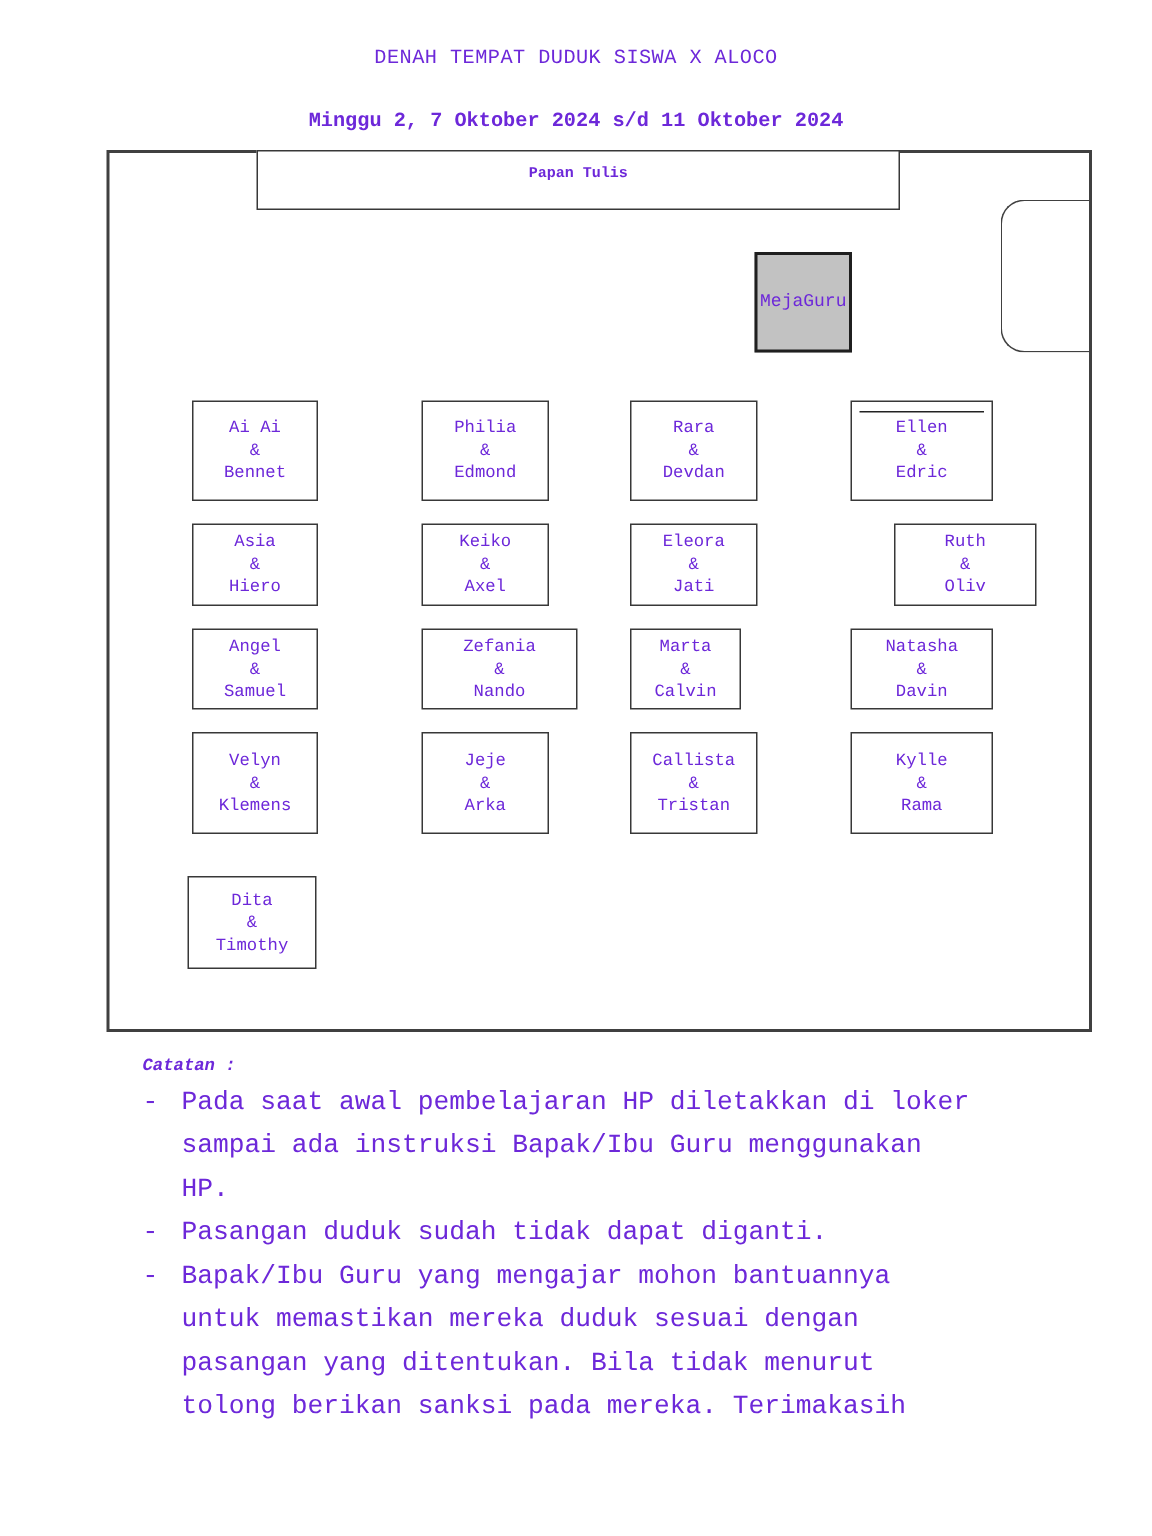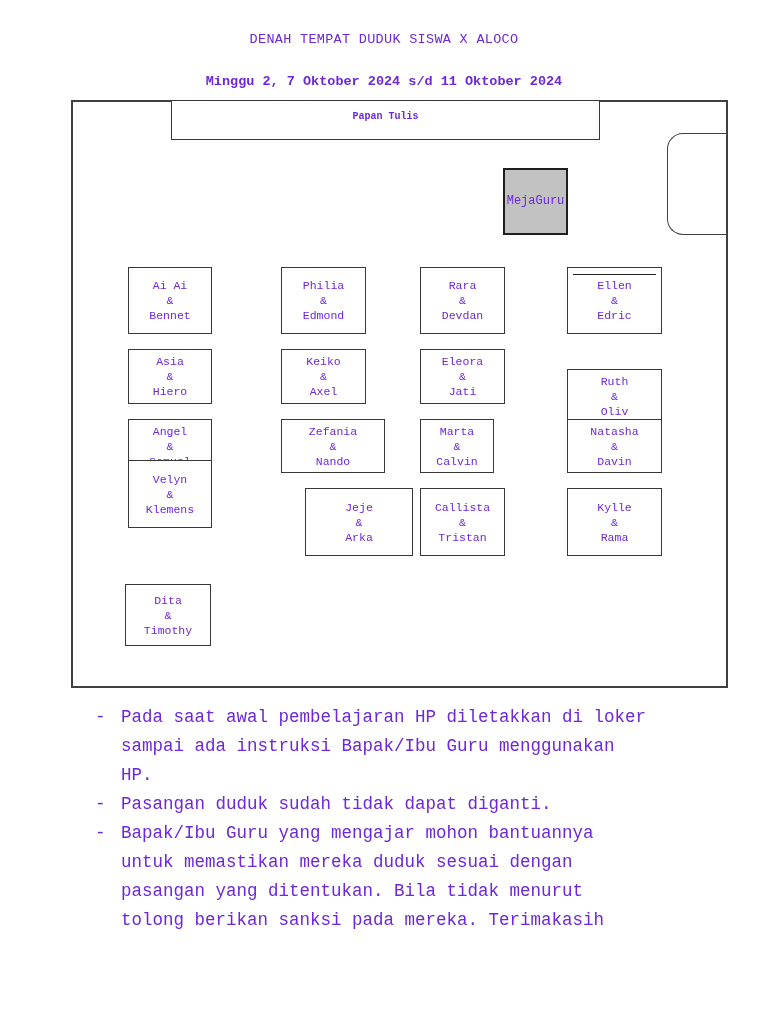--- a/index.html
+++ b/index.html
@@ -175,21 +175,21 @@
       <div class="seat" style="left: 281px; top: 349px; width: 85px; height: 55px;">
         <div>Keiko</div>
         <div>&amp;</div>
         <div>Axel</div>
       </div>
       <div class="seat" style="left: 420px; top: 349px; width: 85px; height: 55px;">
         <div>Eleora</div>
         <div>&amp;</div>
         <div>Jati</div>
       </div>
-      <div class="seat" style="left: 567px; top: 349px; width: 95px; height: 55px; margin-top: 20px;">
+      <div class="seat" style="left: 596px; top: 349px; width: 95px; height: 55px;">
         <div>Ruth</div>
         <div>&amp;</div>
         <div>Oliv</div>
       </div>
       <div class="seat" style="left: 128px; top: 419px; width: 84px; height: 54px;">
         <div>Angel</div>
         <div>&amp;</div>
         <div>Samuel</div>
       </div>
       <div class="seat" style="left: 281px; top: 419px; width: 104px; height: 54px;">
@@ -200,26 +200,26 @@
       <div class="seat" style="left: 420px; top: 419px; width: 74px; height: 54px;">
         <div>Marta</div>
         <div>&amp;</div>
         <div>Calvin</div>
       </div>
       <div class="seat" style="left: 567px; top: 419px; width: 95px; height: 54px;">
         <div>Natasha</div>
         <div>&amp;</div>
         <div>Davin</div>
       </div>
-      <div class="seat" style="left: 128px; top: 460px; width: 84px; height: 68px;">
+      <div class="seat" style="left: 128px; top: 488px; width: 84px; height: 68px;">
         <div>Velyn</div>
         <div>&amp;</div>
         <div>Klemens</div>
       </div>
-      <div class="seat" style="left: 281px; top: 488px; width: 108px; height: 68px; margin-left: 24px;">
+      <div class="seat" style="left: 281px; top: 488px; width: 85px; height: 68px;">
         <div>Jeje</div>
         <div>&amp;</div>
         <div>Arka</div>
       </div>
       <div class="seat" style="left: 420px; top: 488px; width: 85px; height: 68px;">
         <div>Callista</div>
         <div>&amp;</div>
         <div>Tristan</div>
       </div>
       <div class="seat" style="left: 567px; top: 488px; width: 95px; height: 68px;">
@@ -228,20 +228,21 @@
         <div>Rama</div>
       </div>
       <div class="seat" style="left: 125px; top: 584px; width: 86px; height: 62px;">
         <div>Dita</div>
         <div>&amp;</div>
         <div>Timothy</div>
       </div>
     </div>
 
   <div class="notes">
+    <div class="notes-heading">Catatan :</div>
     <div id="notes-list">
         <div class="note-item">
           <span class="dash">-</span>
           <span class="note-text">Pada saat awal pembelajaran HP diletakkan di loker sampai ada instruksi Bapak/Ibu Guru menggunakan HP.</span>
         </div>
         <div class="note-item">
           <span class="dash">-</span>
           <span class="note-text">Pasangan duduk sudah tidak dapat diganti.</span>
         </div>
         <div class="note-item">

